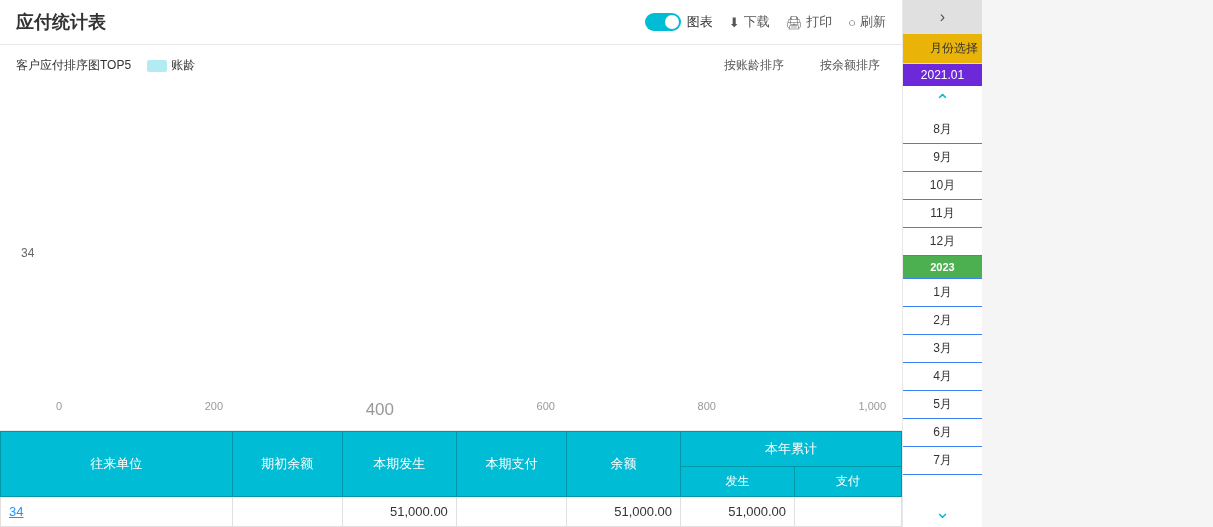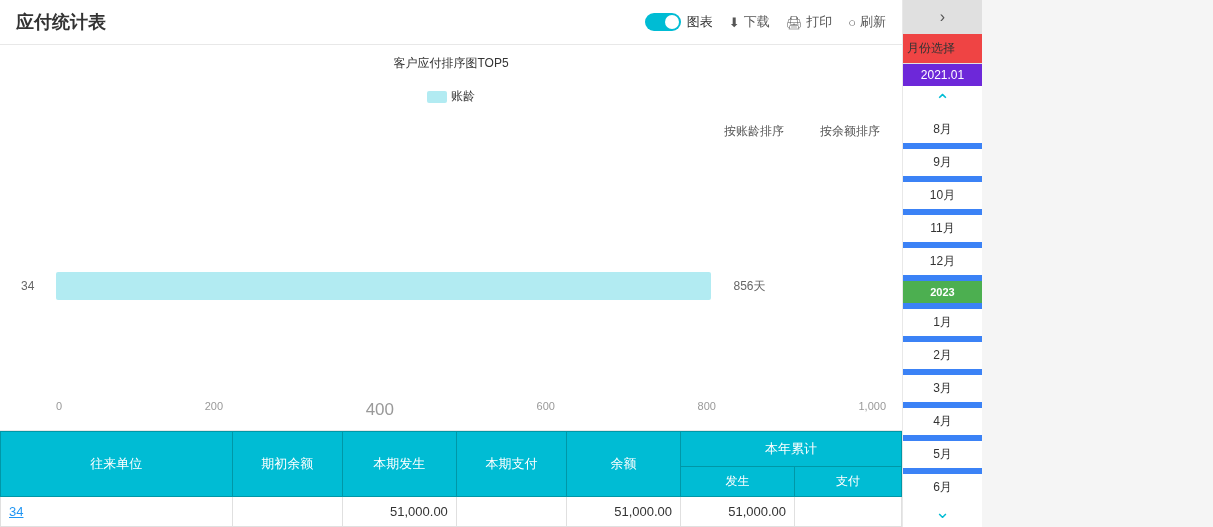--- a/index.html
+++ b/index.html
@@ -13,21 +13,21 @@
     .header { display: flex; align-items: center; padding: 10px 16px; border-bottom: 1px solid #e8e8e8; background: #fff; }
     .header-title { font-size: 18px; font-weight: bold; color: #333; flex: 1; }
     .header-actions { display: flex; align-items: center; gap: 16px; }
     .toggle-container { display: flex; align-items: center; gap: 6px; }
     .toggle-switch { width: 36px; height: 18px; background: #00bcd4; border-radius: 9px; position: relative; cursor: pointer; }
     .toggle-switch::after { content: ''; position: absolute; width: 14px; height: 14px; background: #fff; border-radius: 50%; top: 2px; right: 2px; }
     .action-btn { display: flex; align-items: center; gap: 4px; cursor: pointer; color: #555; font-size: 13px; }
 
     
     .chart-section { flex: 1; padding: 10px 16px; background: #fff; border-bottom: 1px solid #e8e8e8; position: relative; display: flex; flex-direction: column; }
-    .chart-legend { display: flex; align-items: center; gap: 16px; margin-bottom: 10px; font-size: 12px; flex-direction: column; }
+    .chart-legend { display: flex; align-items: center; gap: 16px; margin-bottom: 10px; font-size: 12px; }
     .legend-item { display: flex; align-items: center; gap: 4px; }
     .legend-dot { width: 20px; height: 12px; background: #b2ebf2; border-radius: 2px; }
     .sort-buttons { margin-left: auto; display: flex; gap: 24px; }
     .sort-btn { font-size: 12px; color: #555; cursor: pointer; padding: 2px 6px; }
 
     .chart-wrapper { flex: 1; position: relative; padding-left: 40px; padding-bottom: 30px; }
 
     
     .table-section { background: #fff; }
     table { width: 100%; border-collapse: collapse; }
@@ -40,25 +40,25 @@
     .col-period-bal { width: 120px; font-family: Liberation Mono, monospace; }
     .col-period-occur { width: 120px; }
     .col-period-pay { width: 120px; }
     .col-bal { width: 120px; }
     .col-year-occur { width: 120px; }
     .col-year-pay { width: 120px; }
 
     
     .sidebar { width: 80px; border-left: 1px solid #e8e8e8; background: #fff; display: flex; flex-direction: column; }
     .sidebar-toggle { background: #e0e0e0; padding: 8px 4px; cursor: pointer; text-align: center; font-size: 16px; color: #555; }
-    .sidebar-header { background: #ef4444; padding: 6px 4px; font-size: 12px; text-align: left; color: #333; border-bottom: 1px solid #e0e0e0; }
+    .sidebar-header { background: #eab308; padding: 6px 4px; font-size: 12px; text-align: right; color: #333; border-bottom: 1px solid #e0e0e0; }
     .sidebar-year-input { background: #6d28d9; color: #fff; padding: 4px 6px; font-size: 12px; text-align: center; }
     .sidebar-nav-btn { text-align: center; padding: 4px; cursor: pointer; font-size: 18px; color: #00bcd4; }
     .sidebar-month-list { flex: 1; overflow-y: auto; }
-    .sidebar-month-item { padding: 5px 8px; font-size: 12px; color: #333; cursor: pointer; text-align: center; border-bottom: 6px solid #3b82f6; }
+    .sidebar-month-item { padding: 5px 8px; font-size: 12px; color: #333; cursor: pointer; text-align: center; border-bottom: 1px solid #3b82f6; }
     .sidebar-month-item.year-marker { background: #4caf50; color: #fff; font-weight: bold; font-size: 11px; padding: 5px 4px; }
   </style>
 </head>
 <body>
 
 <div class="main-container">
   <div class="content-area">
 
     <div class="header">
       <div class="header-title">应付统计表</div>
@@ -93,23 +93,20 @@
         </div>
         <div class="sort-buttons">
           <div class="sort-btn">按账龄排序</div>
           <div class="sort-btn">按余额排序</div>
         </div>
       </div>
       <div class="chart-wrapper">
 
         <div style="position:absolute; top:50%; left:40px; right:60px; transform:translateY(-50%); display:flex; align-items:center;">
           <span style="position:absolute; left:-35px; font-size:12px; color:#666;">34</span>
-          <div style="height:28px; background:#b2ebf2; border-radius:2px; width:85%; position:relative;">
-            <span style="position:absolute; right:-55px; top:50%; transform:translateY(-50%); font-size:12px; color:#666; white-space:nowrap;">856天</span>
-          </div>
         </div>
 
         <div style="position:absolute; bottom:0; left:40px; right:0; display:flex; justify-content:space-between;">
           <span style="font-size:11px;color:#999;">0</span>
           <span style="font-size:11px;color:#999;">200</span>
           <span style="font-size:17px;color:#999;">400</span>
           <span style="font-size:11px;color:#999;">600</span>
           <span style="font-size:11px;color:#999;">800</span>
           <span style="font-size:11px;color:#999;">1,000</span>
         </div>

